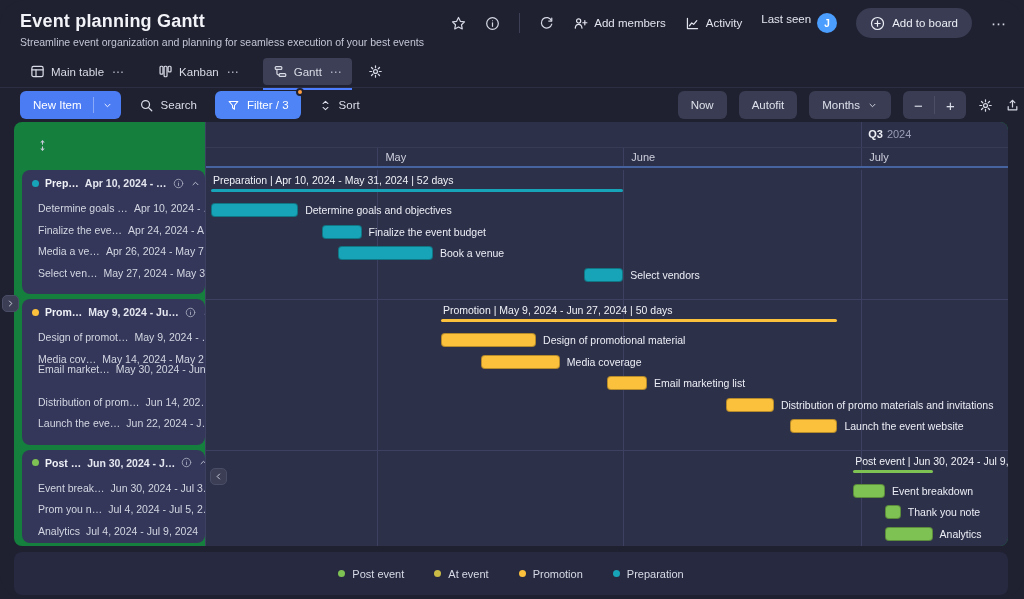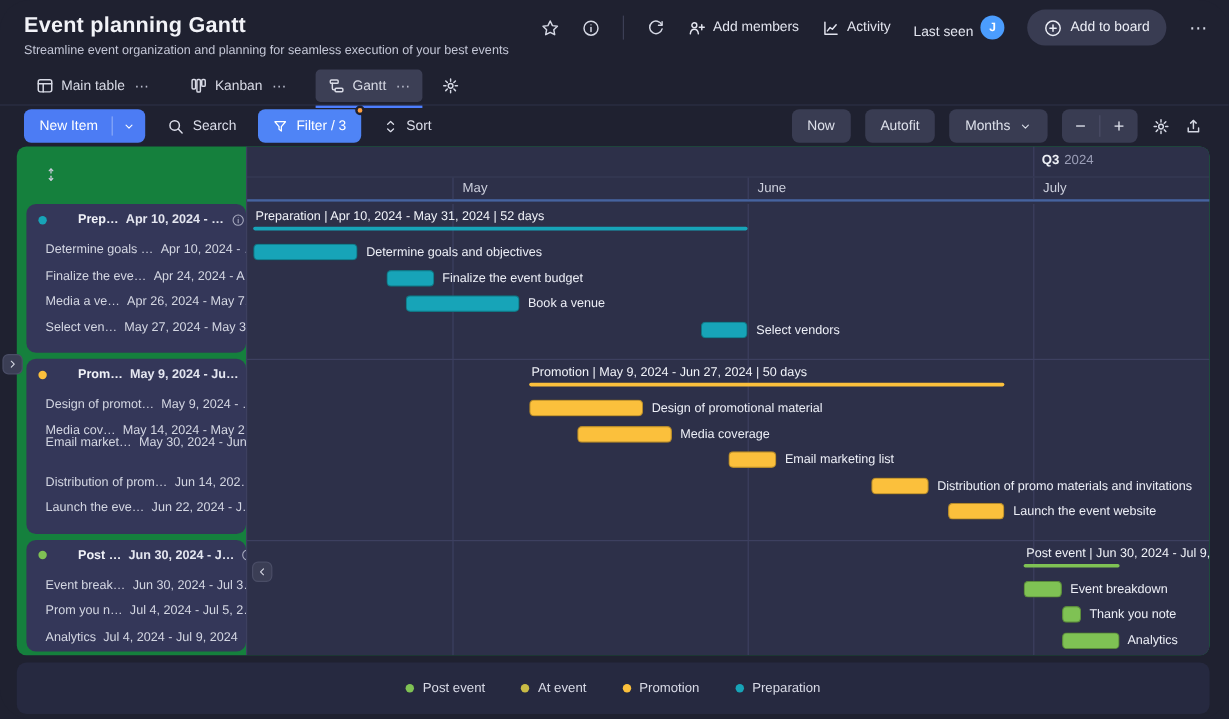--- a/index.html
+++ b/index.html
@@ -16,39 +16,39 @@
 
   
   .board-header { position:absolute; left:0; top:0; width:1024px; height:55px; display:flex; }
   .bh-left { padding:11px 0 0 20px; flex:1; }
   .bh-left h1 { font-size:18px; font-weight:700; color:#f2f3f8; letter-spacing:.2px; }
   .bh-left p { font-size:10.5px; color:#c3c6d6; margin-top:4px; }
   .bh-right { display:flex; align-items:center; gap:19px; padding:4px 18px 0 0; height:42px; }
   .iconbtn { display:inline-flex; align-items:center; justify-content:center; color:#d5d8e4; cursor:pointer; }
   .textbtn { display:inline-flex; align-items:center; gap:6px; font-size:11.5px; color:#e2e4ee; cursor:pointer; white-space:nowrap; }
   .vdiv { width:1px; height:20px; background:#3c3f55; }
-  .lastseen { display:inline-flex; align-items:flex-end; gap:6px; font-size:11.5px; color:#e2e4ee; white-space:nowrap; }
+  .lastseen { display:inline-flex; align-items:flex-start; gap:6px; font-size:11.5px; color:#e2e4ee; white-space:nowrap; }
   .avatar { width:20px; height:20px; border-radius:50%; background:#4b9dfe; color:#fff;
             font-size:10px; font-weight:700; display:inline-flex; align-items:center; justify-content:center; }
   .addboard { display:inline-flex; align-items:center; gap:7px; height:30px; padding:0 14px;
               border:none; border-radius:16px; background:#393c52; color:#eceef6; font-size:11.5px;
               font-family:inherit; cursor:pointer; white-space:nowrap; }
 
   
   .tabs-row { position:absolute; left:20px; top:55px; height:33px; display:flex; align-items:center; }
   .tabs { display:flex; align-items:center; height:100%; }
   .tab { position:relative; display:flex; align-items:center; gap:6px; height:27px; padding:0 10px;
          font-size:11.5px; color:#d9dbe6; cursor:pointer; border-radius:4px; margin-right:14px; white-space:nowrap; }
   .tab .dots { font-size:12px; color:#b9bccc; margin-left:2px; }
   .tab.active { background:#3c3f55; }
   .tab.active::after { content:""; position:absolute; left:0; right:0; bottom:-5px; height:2px; background:#4d7eff; }
   .tabs-sep { position:absolute; left:-20px; top:32px; width:1024px; height:1px; background:#2c2f44; }
 
   
-  .toolbar { position:absolute; left:0; top:88px; width:1024px; height:34px; display:flex; align-items:center; padding:0 22px 0 20px; }
+  .toolbar { position:absolute; left:0; top:88px; width:1024px; height:34px; display:flex; align-items:center; padding:0 4px 0 20px; }
   .tb-left { display:flex; align-items:center; gap:18px; flex:1; }
   .btn-blue { position:relative; display:inline-flex; align-items:center; height:28px; border:none; border-radius:6px;
               background:#4c7cf4; color:#fff; font-size:11.5px; font-family:inherit; cursor:pointer; }
   .newitem { padding:0 0 0 13px; }
   .newitem .split { width:1px; height:16px; background:rgba(255,255,255,.35); margin:0 0 0 11px; }
   .newitem .chev { padding:0 8px; display:flex; }
   .filterbtn { padding:0 12px; gap:7px; background:#4f84f6; }
   .filter-dot { position:absolute; top:-3px; right:-3px; width:8px; height:8px; border-radius:50%;
                 background:#ff9f40; border:2px solid #1f2130; }
   .tb-plain { display:inline-flex; align-items:center; gap:7px; font-size:11.5px; color:#dcdeea; cursor:pointer; }
@@ -86,21 +86,21 @@
   .gbar-label { position:absolute; font-size:10.5px; color:#eceef6; white-space:nowrap; line-height:14px; z-index:2; }
 
   
   .sidebar { position:absolute; left:0; top:0; width:191px; height:424px; }
   .side-head { height:46px; display:flex; align-items:center; padding-left:22px; color:#c9ccdb; }
   .side-groups { display:flex; flex-direction:column; height:378px; }
   .side-sec { position:relative; flex:none; }
   .side-card { position:absolute; left:8px; right:0; top:2px; bottom:3px; background:#343759; border-radius:8px; overflow:hidden; }
   .sg-head { position:absolute; left:10px; right:8px; top:5px; height:16px; display:flex; align-items:center; gap:6px; cursor:pointer; }
   .sg-dot { width:7px; height:7px; border-radius:50%; flex:none; }
-  .sg-name { font-size:10.5px; font-weight:700; color:#f0f2f8; white-space:nowrap;margin-left:20px; }
+  .sg-name { font-size:10.5px; font-weight:700; color:#f0f2f8; white-space:nowrap; }
   .sg-dates { font-size:10.5px; font-weight:700; color:#e4e6f0; white-space:nowrap; flex:1; }
   .sg-info { color:#a7aabf; display:flex; flex:none; }
   .sg-chev { color:#c9ccdb; display:flex; flex:none; }
   .s-task { position:absolute; left:16px; right:7px; height:16px; display:flex; align-items:center;
             justify-content:space-between; gap:6px; cursor:pointer; }
   .s-task .tn { font-size:10.5px; color:#d3d6e2; white-space:nowrap; }
   .s-task .td { font-size:10.5px; color:#d3d6e2; white-space:nowrap; }
 
   
   .edge-btn { position:absolute; width:17px; height:17px; border-radius:5px; background:#3b3e55;

